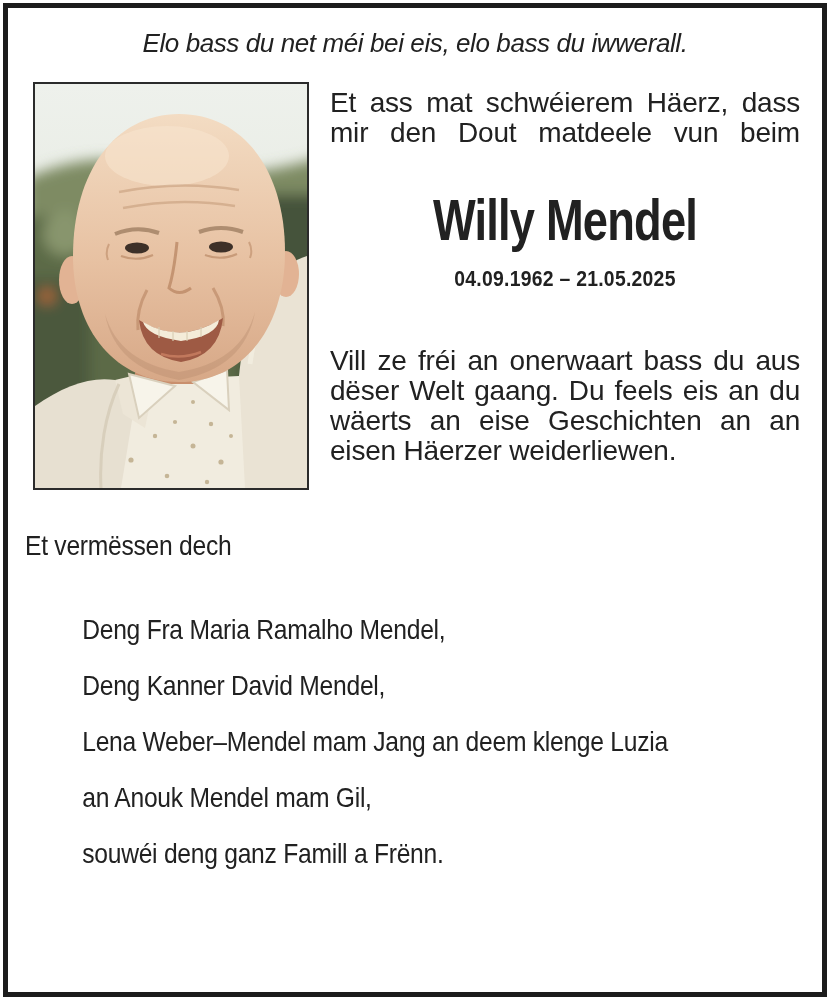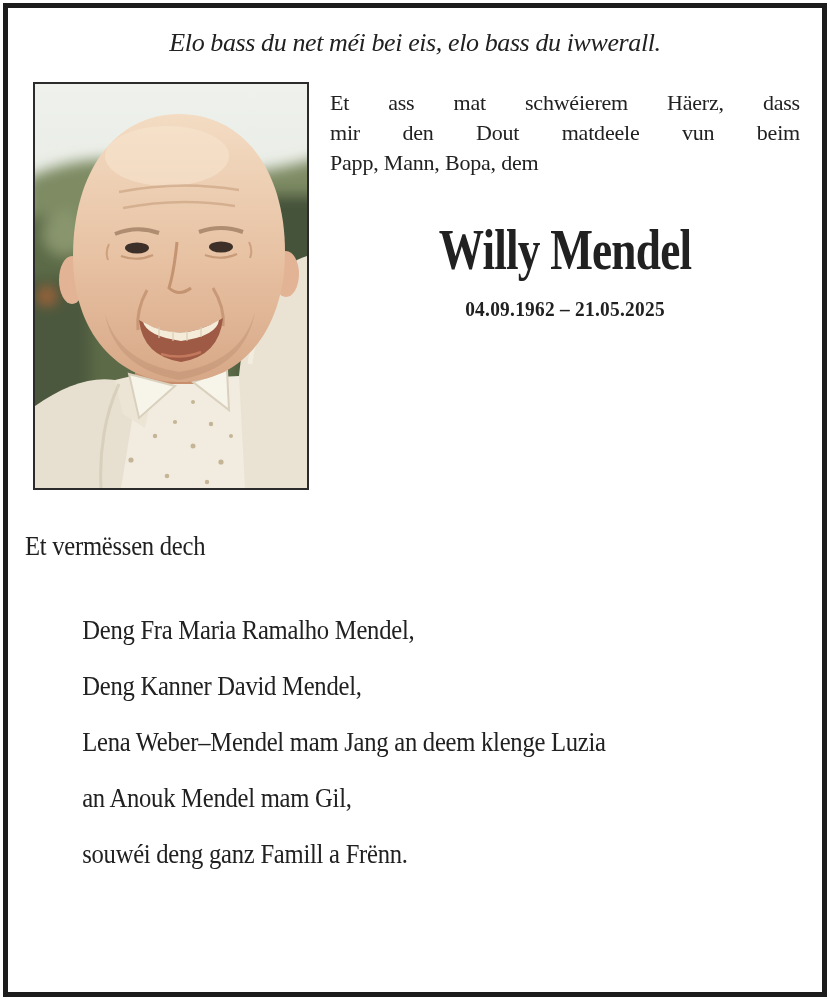--- a/index.html
+++ b/index.html
@@ -1,25 +1,25 @@
 <!DOCTYPE html>
 <html><head>
 <meta charset="utf-8">
 <style>
   html,body{margin:0;padding:0;background:#ffffff;}
   .sheet{position:relative;width:830px;height:1000px;background:#ffffff;overflow:hidden;
-         font-family:Liberation Serif, serif;color:#212121;}
+         font-family:Liberation Sans, sans-serif;color:#212121;}
   .frame{position:absolute;inset:3px;border:5px solid #1c1c1c;}
   .quote{position:absolute;top:20px;left:0;right:0;text-align:center;
          font-style:italic;font-size:26px;letter-spacing:-0.4px;}
   .photo{position:absolute;left:25px;top:74px;width:272px;height:404px;
          border:2px solid #2b2b2b;background:#e9ede6;overflow:hidden;}
   .photo svg{display:block;width:272px;height:404px;}
   .rcol{position:absolute;left:322px;top:80px;width:470px;}
-  .para{font-size:22px;line-height:30px;letter-spacing:-0.2px;}
+  .para{font-size:28px;line-height:30px;letter-spacing:-0.2px;}
   .jline{text-align:justify;text-align-last:justify;}
   .lline{text-align:left;}
   .name{margin-top:42px;text-align:center;font-size:58px;line-height:60px;font-weight:700;
         letter-spacing:-1px;transform:scaleX(0.78);transform-origin:50% 0;white-space:nowrap;}
   .dates{margin-top:16px;text-align:center;font-size:22px;font-weight:600;letter-spacing:0.3px;
          transform:scaleX(0.88);transform-origin:50% 0;white-space:nowrap;}
   .tribute{margin-top:54px;}
   .cond{transform:scaleX(0.88);transform-origin:0 0;width:114%;
         font-size:28px;line-height:28px;letter-spacing:-0.3px;white-space:pre-line;}
   .mourners{position:absolute;left:17px;top:496px;}
@@ -128,24 +128,29 @@
         <path d="M126,270 Q146,276 166,268" stroke="#c97f63" stroke-width="2.5" fill="none" opacity="0.8"></path>
 
         <path d="M70,230 Q80,284 144,296 Q210,284 220,228 Q206,278 144,288 Q84,278 70,230 Z" fill="#a97f60" opacity="0.28"></path>
       </svg>
     </div>
 
     <div class="rcol">
       <div class="para">
         <div class="jline">Et ass mat schwéierem Häerz, dass</div>
         <div class="jline">mir den Dout matdeele vun beim</div>
-        <div class="lline">Papp, Mann, Bopa, dem</div>
       </div>
       <div class="name">Willy Mendel</div>
       <div class="dates">04.09.1962 – 21.05.2025</div>
+      <div class="para tribute">
+        <div class="jline">Vill ze fréi an onerwaart bass du aus</div>
+        <div class="jline">dëser Welt gaang. Du feels eis an du</div>
+        <div class="jline">wäerts an eise Geschichten an an</div>
+        <div class="lline">eisen Häerzer weiderliewen.</div>
+      </div>
     </div>
 
     <div class="mourners">
       <div class="cond">
         <div>Et vermëssen dech</div>
         <div class="list">
           <div>Deng Fra Maria Ramalho Mendel,</div>
           <div>Deng Kanner David Mendel,</div>
           <div>Lena Weber–Mendel mam Jang an deem klenge Luzia</div>
           <div>an Anouk Mendel mam Gil,</div>

